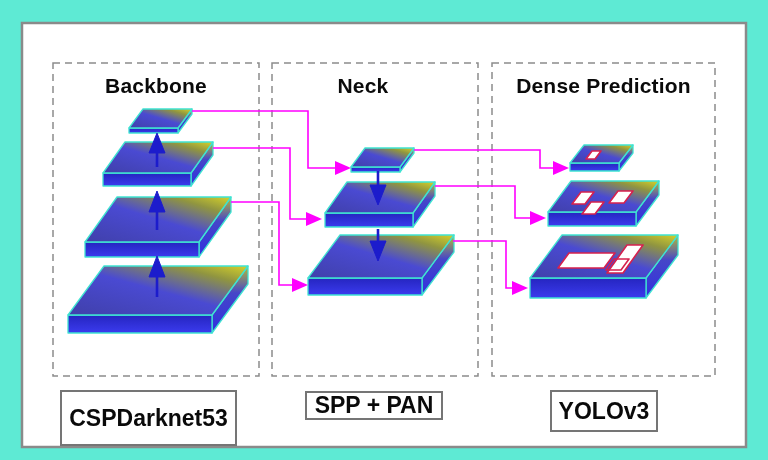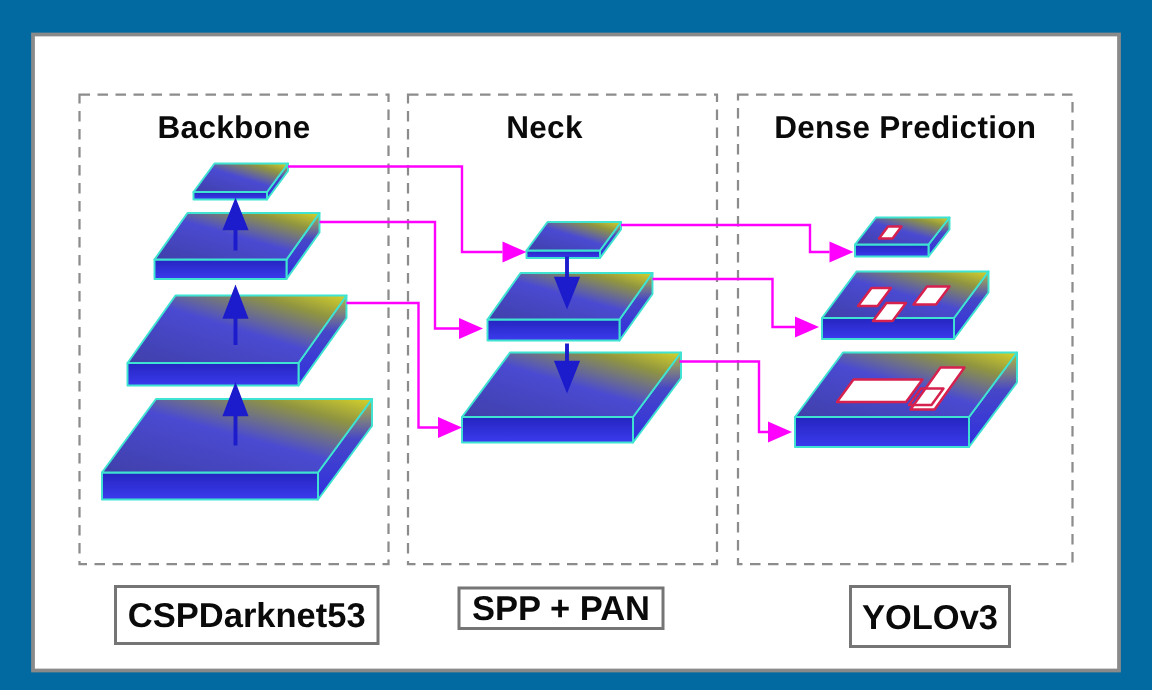--- a/index.html
+++ b/index.html
@@ -1,17 +1,17 @@
 <!DOCTYPE html>
 <html><head>
 <meta charset="utf-8">
 <style>
   html,body{margin:0;padding:0;background:#ffffff;}
   #stage{
-    position:relative;width:768px;height:460px;background:#0369a1;
+    position:relative;width:768px;height:460px;background:#5eead4;
     font-family:"Liberation Sans","DejaVu Sans",sans-serif;overflow:hidden;
   }
   #diagram-svg{position:absolute;left:0;top:0;}
   .panel-title{
     position:absolute;text-align:center;font-weight:bold;font-size:21px;
     color:#0a0a0a;letter-spacing:0.2px;
   }
   .module-label{
     position:absolute;display:flex;align-items:center;justify-content:center;
     background:#ffffff;border:2px solid #757575;font-weight:bold;
@@ -155,17 +155,17 @@
     <polygon points="569,168 553,161 553,175"></polygon>
     <polygon points="546,218 530,211 530,225"></polygon>
     <polygon points="528,288 512,281 512,295"></polygon>
   </g>
 </svg>
 
   <div class="panel-title" style="left:53px;top:74px;width:206px;">Backbone</div>
   <div class="panel-title" style="left:260px;top:74px;width:206px;">Neck</div>
   <div class="panel-title" style="left:492px;top:74px;width:223px;">Dense Prediction</div>
 
-  <div class="module-label" style="left:76px;top:390px;width:177px;height:40px;">CSPDarknet53</div>
+  <div class="module-label" style="left:60px;top:390px;width:177px;height:56px;">CSPDarknet53</div>
   <div class="module-label" style="left:305px;top:391px;width:138px;height:29px;">SPP + PAN</div>
-  <div class="module-label" style="left:550px;top:390px;width:108px;height:42px;margin-left:16px;">YOLOv3</div>
+  <div class="module-label" style="left:550px;top:390px;width:108px;height:42px;">YOLOv3</div>
 
 </div>
 
 </body></html>

